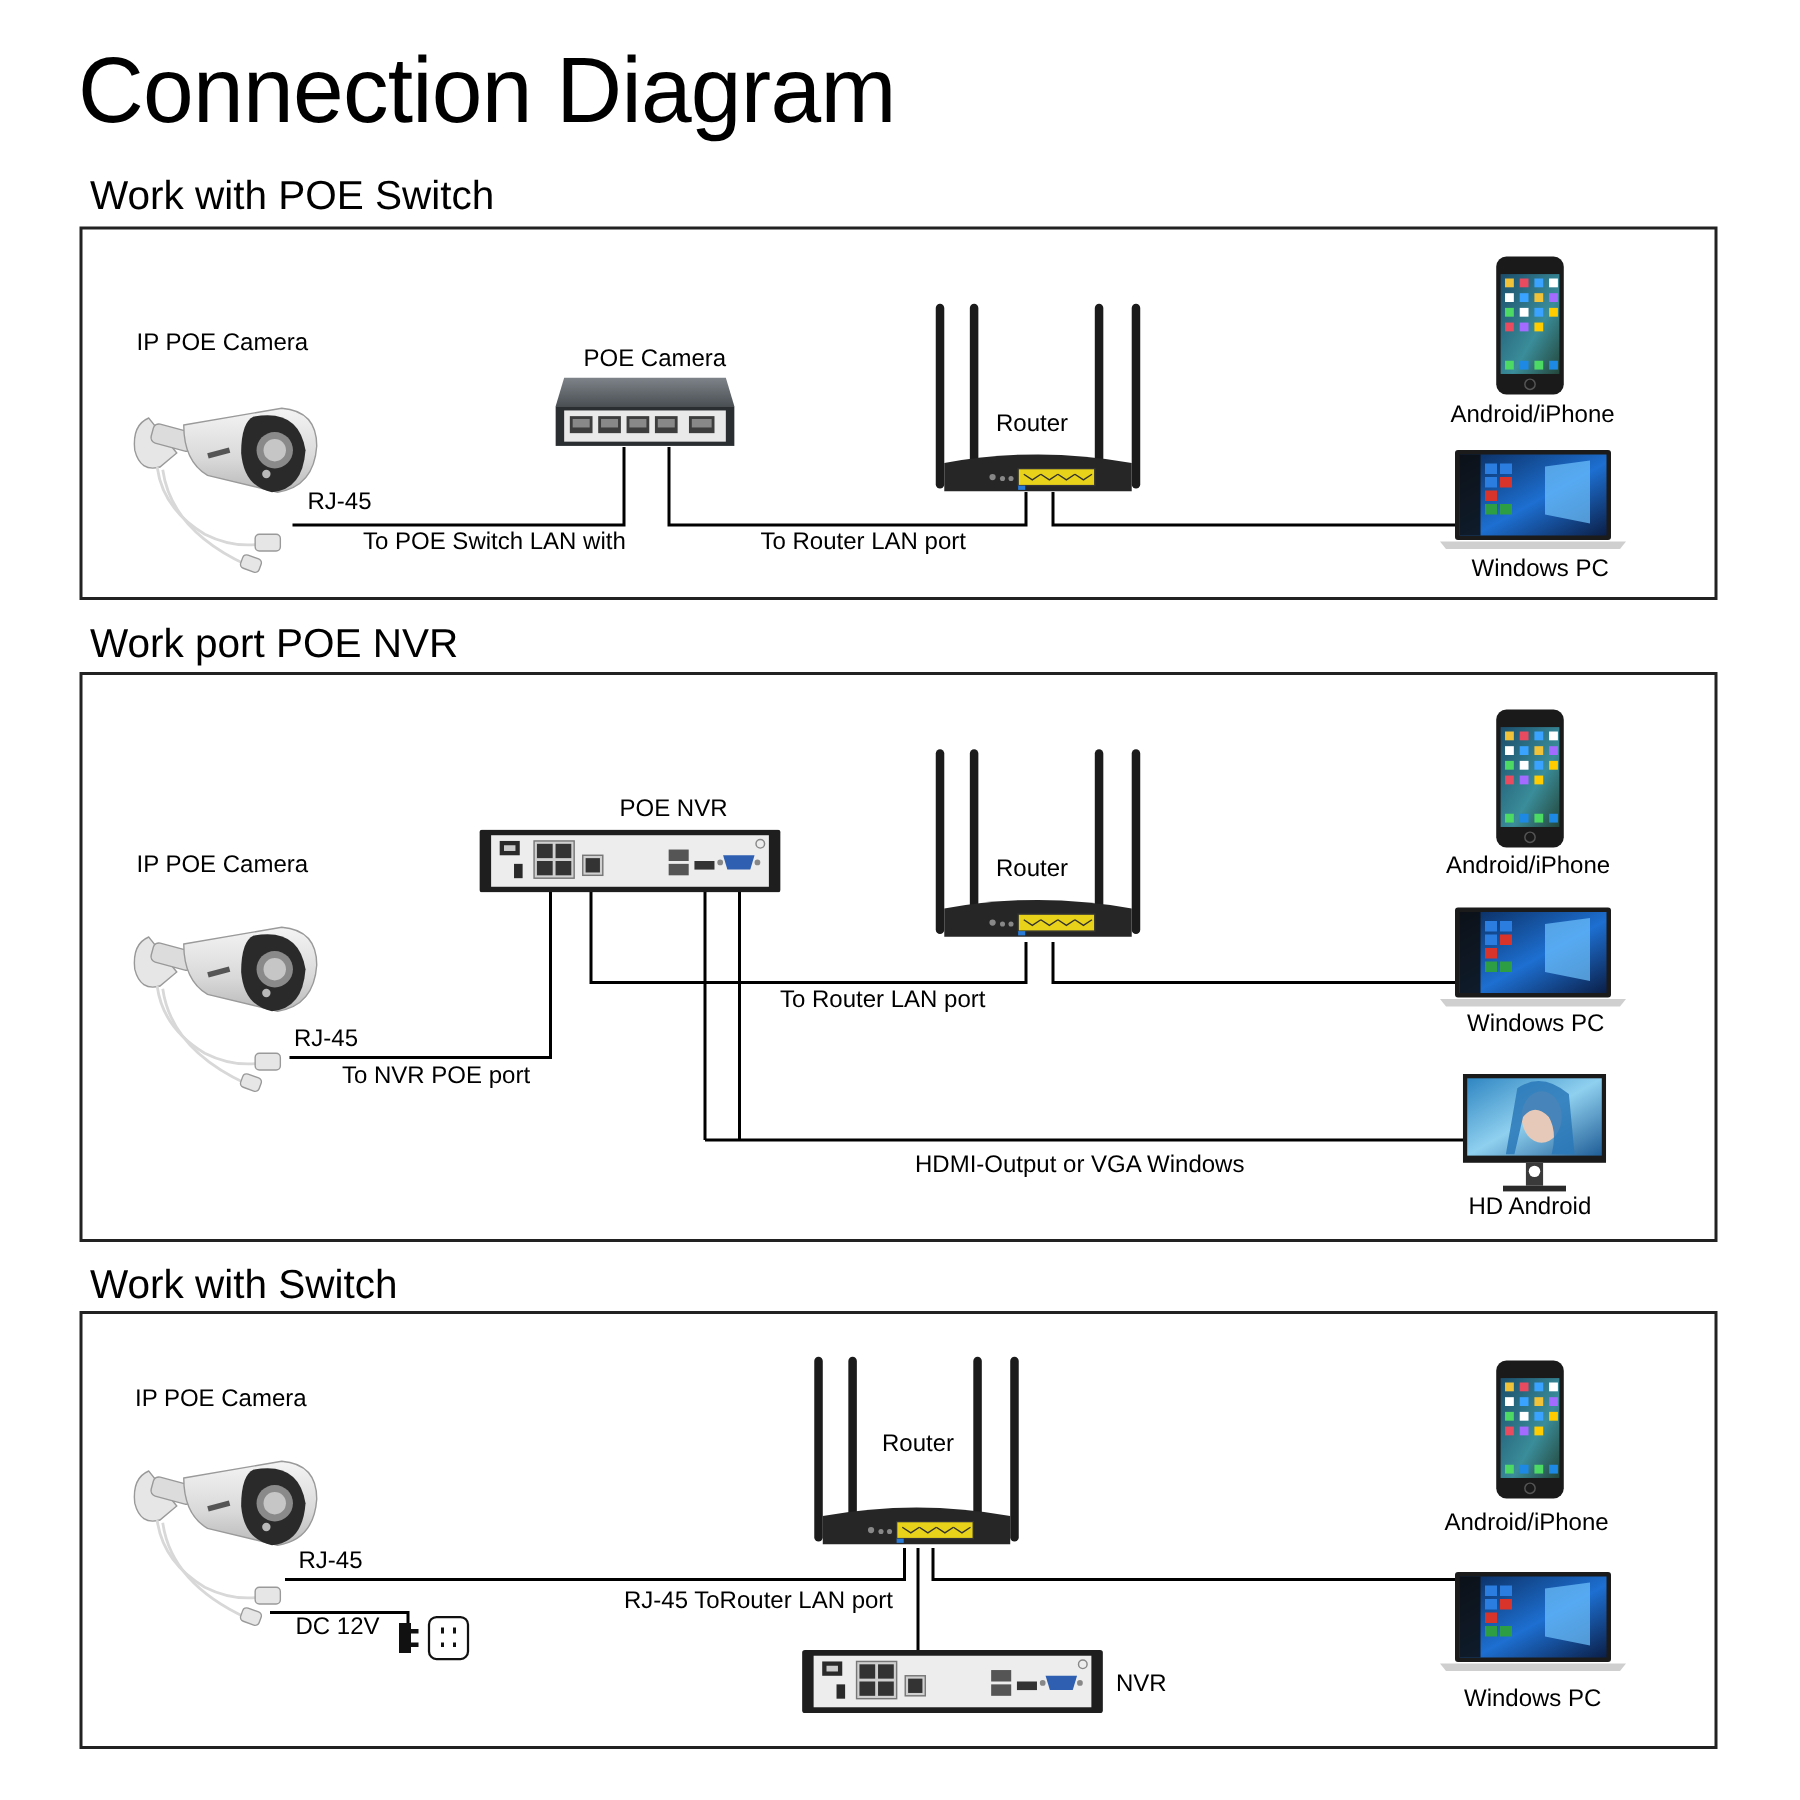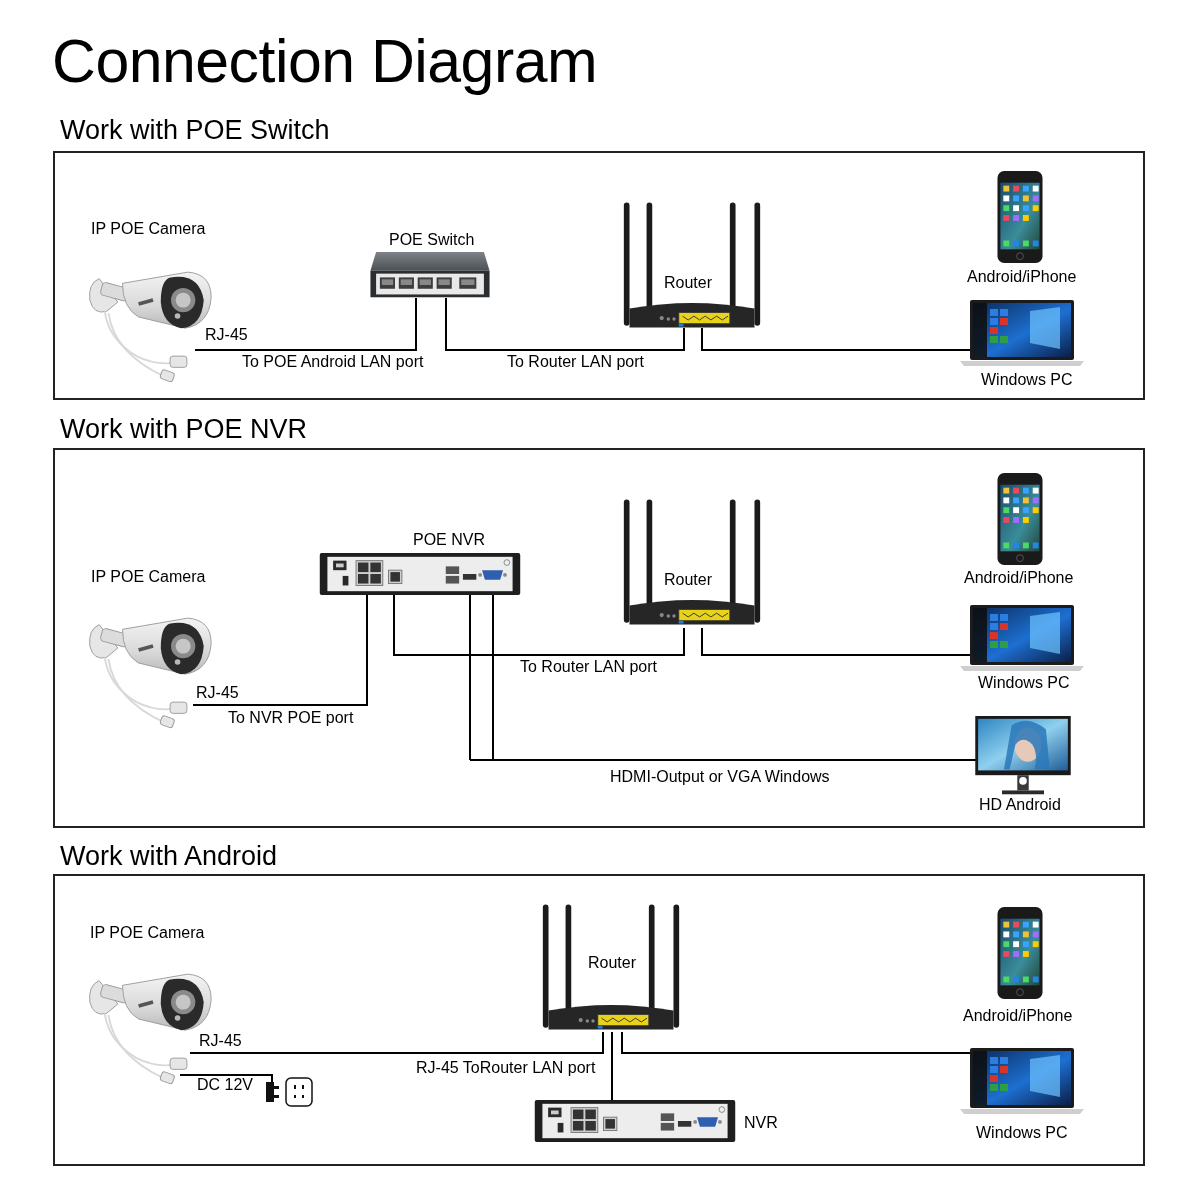--- a/index.html
+++ b/index.html
@@ -230,43 +230,43 @@
     <path d="M622 1032 L622 1053 L985 1053"></path>
     <path d="M180 1075 L272 1075 L272 1085"></path>
   </g>
 </svg>
 
 <svg class="dev" style="left:78px;top:246px" width="145" height="140">
     <use href="#sym-camera"></use>
   </svg>
 <div class="lbl" style="left:91px;top:221px">IP POE Camera</div>
 <div class="lbl" style="left:205px;top:327px">RJ-45</div>
-<div class="lbl" style="left:242px;top:354px">To POE Android LAN port</div>
-
-<div class="lbl" style="left:389px;top:232px">POE Switch</div>
+<div class="lbl" style="left:242px;top:354px">To POE Switch LAN with</div>
+
+<div class="lbl" style="left:389px;top:232px">POE Camera</div>
 <svg class="dev" style="left:365px;top:250px" width="130" height="52">
     <use href="#sym-switch"></use>
   </svg>
 
 <svg class="dev" style="left:612px;top:195px" width="160" height="142">
     <use href="#sym-router"></use>
   </svg>
 <div class="lbl" style="left:664px;top:275px">Router</div>
 <div class="lbl" style="left:507px;top:354px">To Router LAN port</div>
 
 <svg class="dev" style="left:996px;top:170px" width="48" height="94">
     <use href="#sym-phone"></use>
   </svg>
 <div class="lbl" style="left:967px;top:269px">Android/iPhone</div>
 <svg class="dev" style="left:960px;top:299px" width="124" height="68">
     <use href="#sym-laptop"></use>
   </svg>
 <div class="lbl" style="left:981px;top:372px">Windows PC</div>
 
-<div class="section-title" style="top:416px">Work with POE NVR</div>
+<div class="section-title" style="top:416px">Work port POE NVR</div>
 <div class="panel" style="top:448px;height:380px"></div>
 
 <svg class="dev" style="left:78px;top:592px" width="145" height="140">
     <use href="#sym-camera"></use>
   </svg>
 <div class="lbl" style="left:91px;top:569px">IP POE Camera</div>
 <div class="lbl" style="left:196px;top:685px">RJ-45</div>
 <div class="lbl" style="left:228px;top:710px">To NVR POE port</div>
 
 <div class="lbl" style="left:413px;top:532px">POE NVR</div>
@@ -288,21 +288,21 @@
     <use href="#sym-laptop"></use>
   </svg>
 <div class="lbl" style="left:978px;top:675px">Windows PC</div>
 
 <div class="lbl" style="left:610px;top:769px">HDMI-Output or VGA Windows</div>
 <svg class="dev" style="left:975px;top:716px" width="96" height="84">
     <use href="#sym-monitor"></use>
   </svg>
 <div class="lbl" style="left:979px;top:797px">HD Android</div>
 
-<div class="section-title" style="top:843px">Work with Android</div>
+<div class="section-title" style="top:843px">Work with Switch</div>
 <div class="panel" style="top:874px;height:292px"></div>
 
 <svg class="dev" style="left:78px;top:948px" width="145" height="140">
     <use href="#sym-camera"></use>
   </svg>
 <div class="lbl" style="left:90px;top:925px">IP POE Camera</div>
 <div class="lbl" style="left:199px;top:1033px">RJ-45</div>
 <div class="lbl" style="left:197px;top:1077px">DC 12V</div>
 <svg class="dev" style="left:266px;top:1076px" width="50" height="32">
     <use href="#sym-power"></use>

